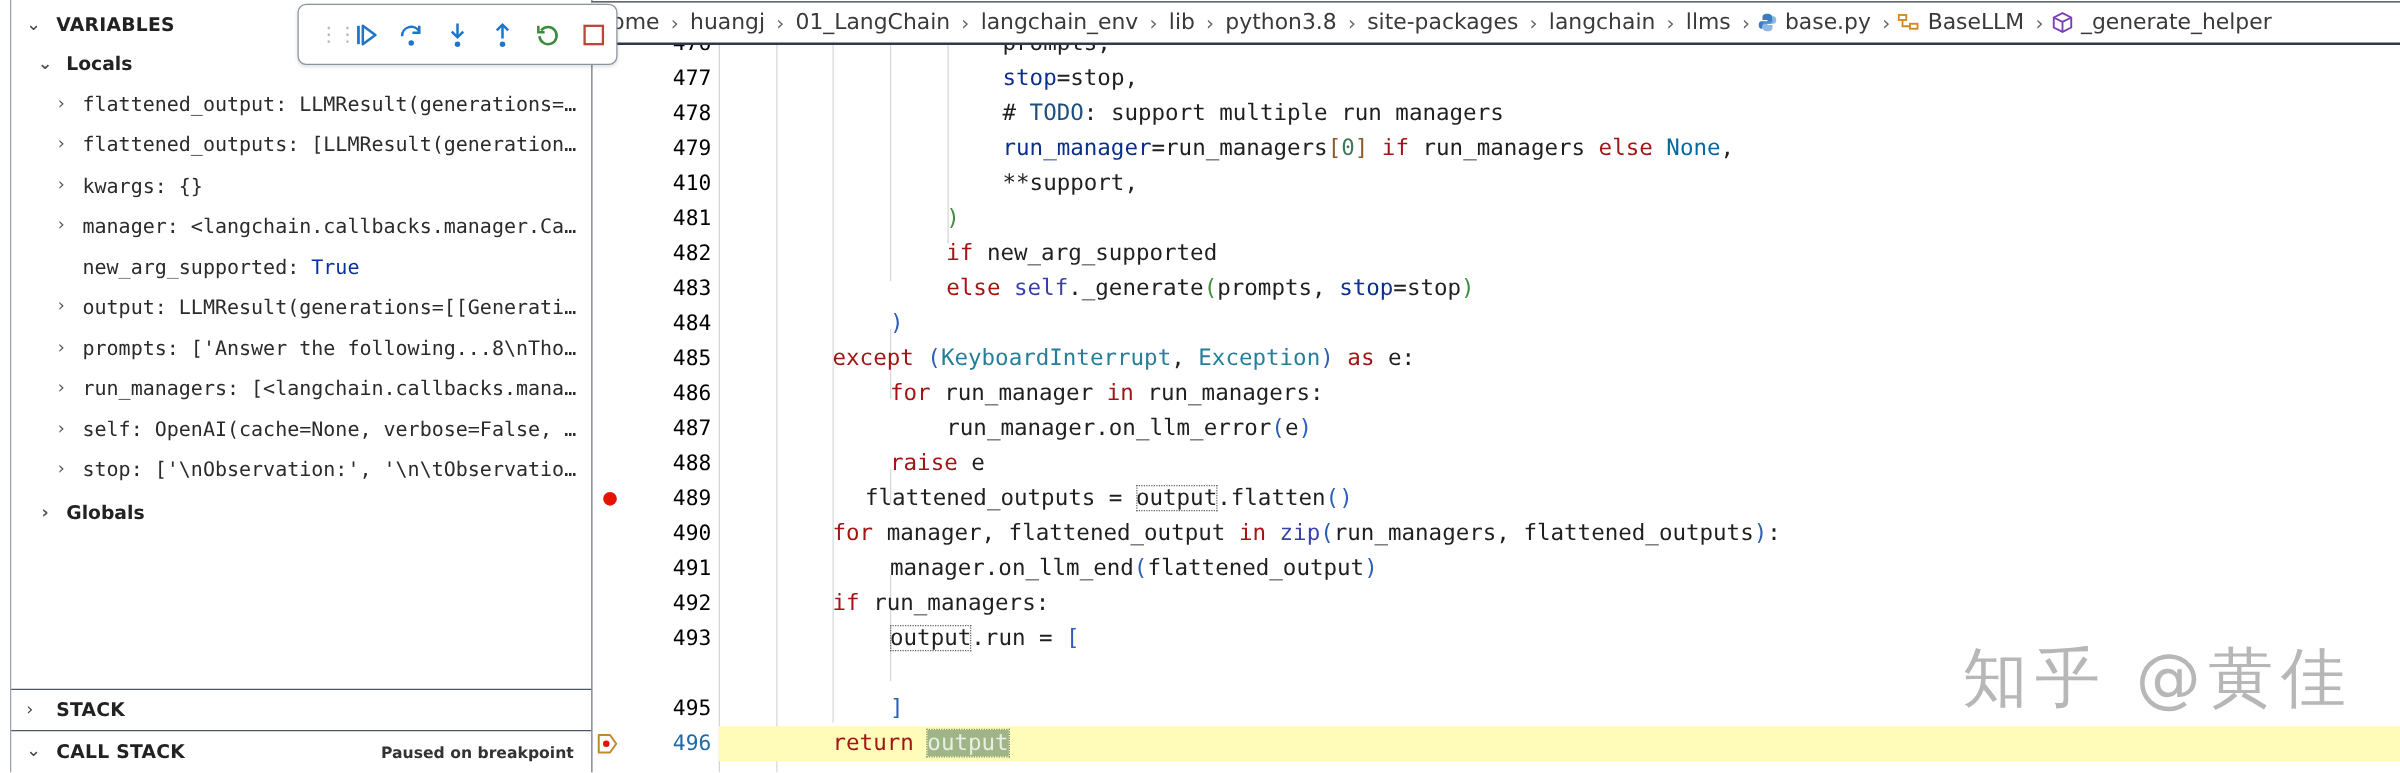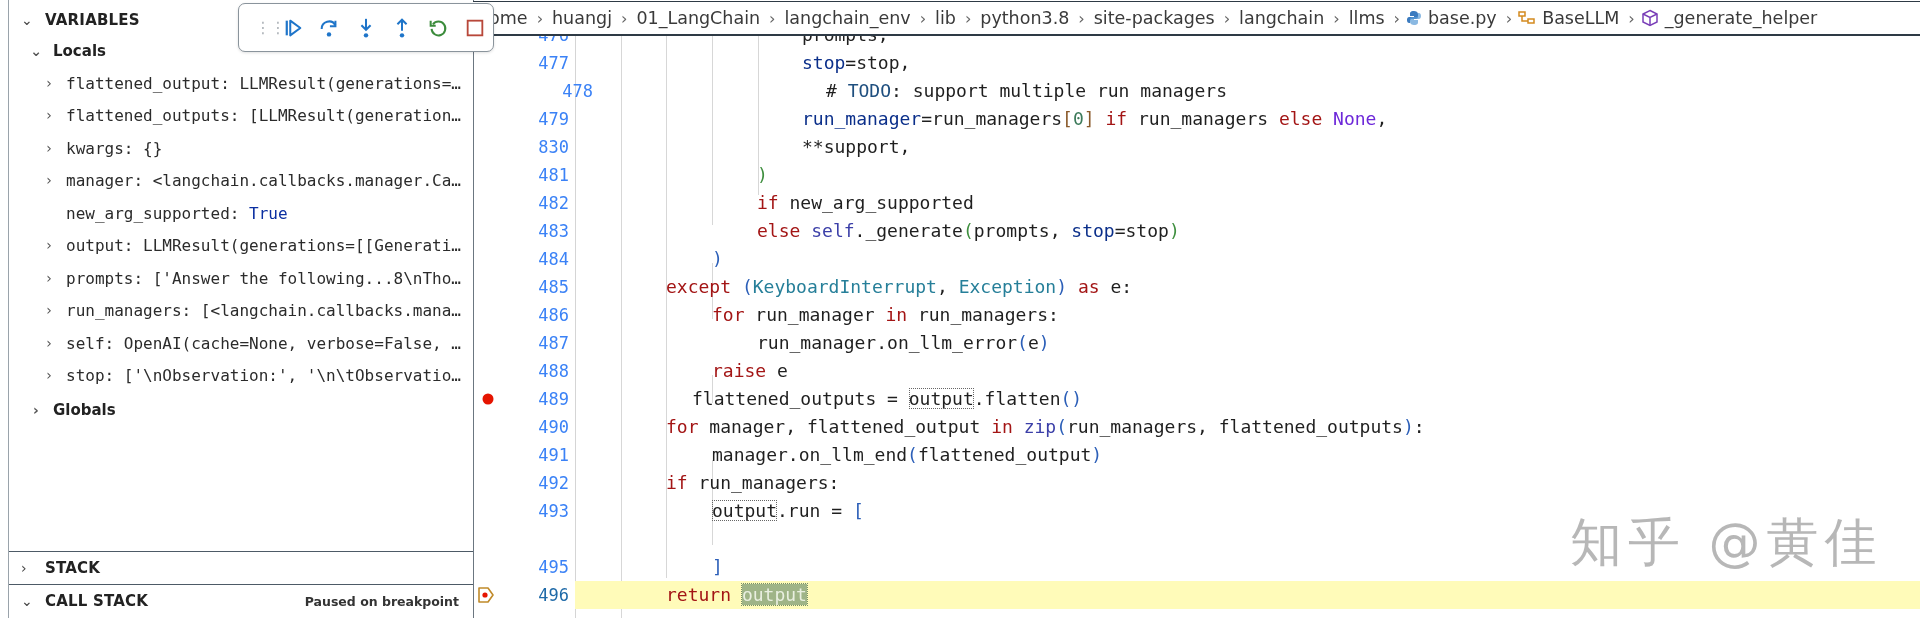--- a/index.html
+++ b/index.html
@@ -29,34 +29,34 @@
   .breadcrumb .seg { padding:0 3px; }
   .breadcrumb .sep { color:#666; padding:0 6px; font-size:16px; }
   .breadcrumb .icon { display:inline-flex; align-items:center; margin-right:6px; }
   .breadcrumb .first-seg { margin-left:2px; }
 
   
   .editor { position:absolute; left:473px; top:35px; right:0; bottom:0; overflow:hidden; }
   .gutter-border { position:absolute; left:102px; top:0; bottom:0; width:1px; background:#d5d5d5; }
   .line { position:absolute; left:0; right:0; height:28.2px; }
   .line.current { background:#fffbb9; left:102px; }
-  .lnum { position:absolute; left:0; width:96px; text-align:right; font-family:"DejaVu Sans Mono", monospace; font-size:17px; color:#3b82f6; line-height:28.2px; padding-right:0; }
+  .lnum { position:absolute; left:0; width:96px; text-align:right; font-family:"DejaVu Sans Mono", monospace; font-size:17px; color:#000000; line-height:28.2px; padding-right:0; }
   .lnum.current-num { color:#1f6aa8; }
   .glyph { position:absolute; left:9px; top:8px; width:12px; height:12px; }
   .code { position:absolute; left:102px; font-family:"DejaVu Sans Mono", monospace; font-size:18px; line-height:28.2px; white-space:pre; color:#1f1f1f; }
   .guide { position:absolute; top:0; bottom:0; width:1px; background:#d7d7d7; }
 
   .kw { color:#a31515; }
   .paren { color:#2c5fb8; }
   .paren2 { color:#3f8f3f; }
   .brack { color:#8a5a2b; }
   .cls { color:#267f99; }
   .param { color:#0b2f8a; }
   .builtin { color:#3b3fa8; }
-  .const { color:#6d28d9; }
+  .const { color:#0369a1; }
   .num { color:#3c7a5a; }
   .comment-todo { color:#1f4f7f; }
   .dotbox { outline:1px dotted #666; outline-offset:-1px; }
   .hl-output { background:#9fb487; color:#e9efe0; outline:1px dotted #78906a; }
 
   .watermark { position:absolute; left:1570px; top:508px; font-size:52px; color:#b4b4b4; letter-spacing:6px; font-family:"DejaVu Sans", sans-serif; z-index:3; opacity:0.95; }
 </style>
 </head>
 <body>
 
@@ -231,32 +231,32 @@
   <div class="line" style="top:-14px;">
     <span class="lnum">476</span>
     <span class="code" style="left:329px;">prompts,</span>
   </div>
 
   <div class="line" style="top:14px;">
     <span class="lnum">477</span>
     <span class="code" style="left:329px;"><span class="param">stop</span>=stop,</span>
   </div>
 
-  <div class="line" style="top:42px;margin-left:24px;">
+  <div class="line" style="top:42px;">
     <span class="lnum">478</span>
     <span class="code" style="left:329px;"># <span class="comment-todo">TODO</span>: support multiple run managers</span>
   </div>
 
   <div class="line" style="top:70px;">
     <span class="lnum">479</span>
     <span class="code" style="left:329px;"><span class="param">run_manager</span>=run_managers<span class="brack">[</span><span class="num">0</span><span class="brack">]</span> <span class="kw">if</span> run_managers <span class="kw">else</span> <span class="const">None</span>,</span>
   </div>
 
   <div class="line" style="top:98px;">
-    <span class="lnum">830</span>
+    <span class="lnum">410</span>
     <span class="code" style="left:329px;">**support,</span>
   </div>
 
   <div class="line" style="top:126px;">
     <span class="lnum">481</span>
     <span class="code paren2" style="left:284px;">)</span>
   </div>
 
   <div class="line" style="top:154px;">
     <span class="lnum">482</span>

